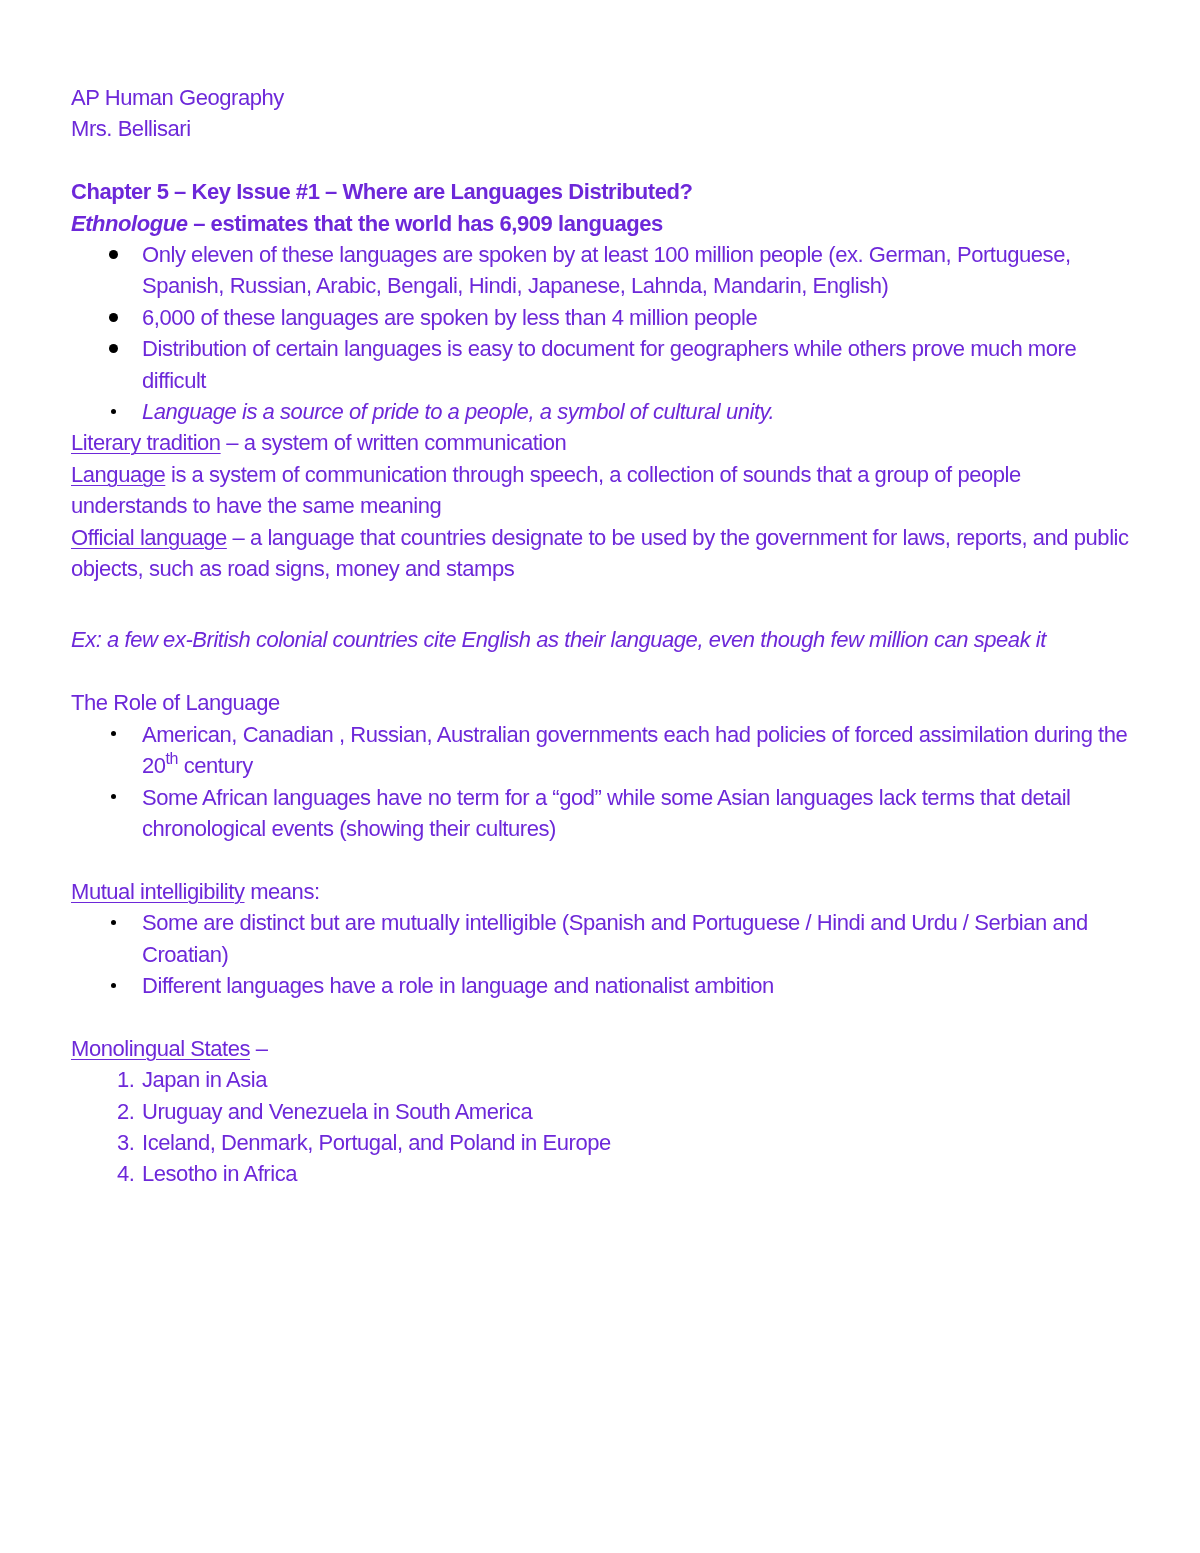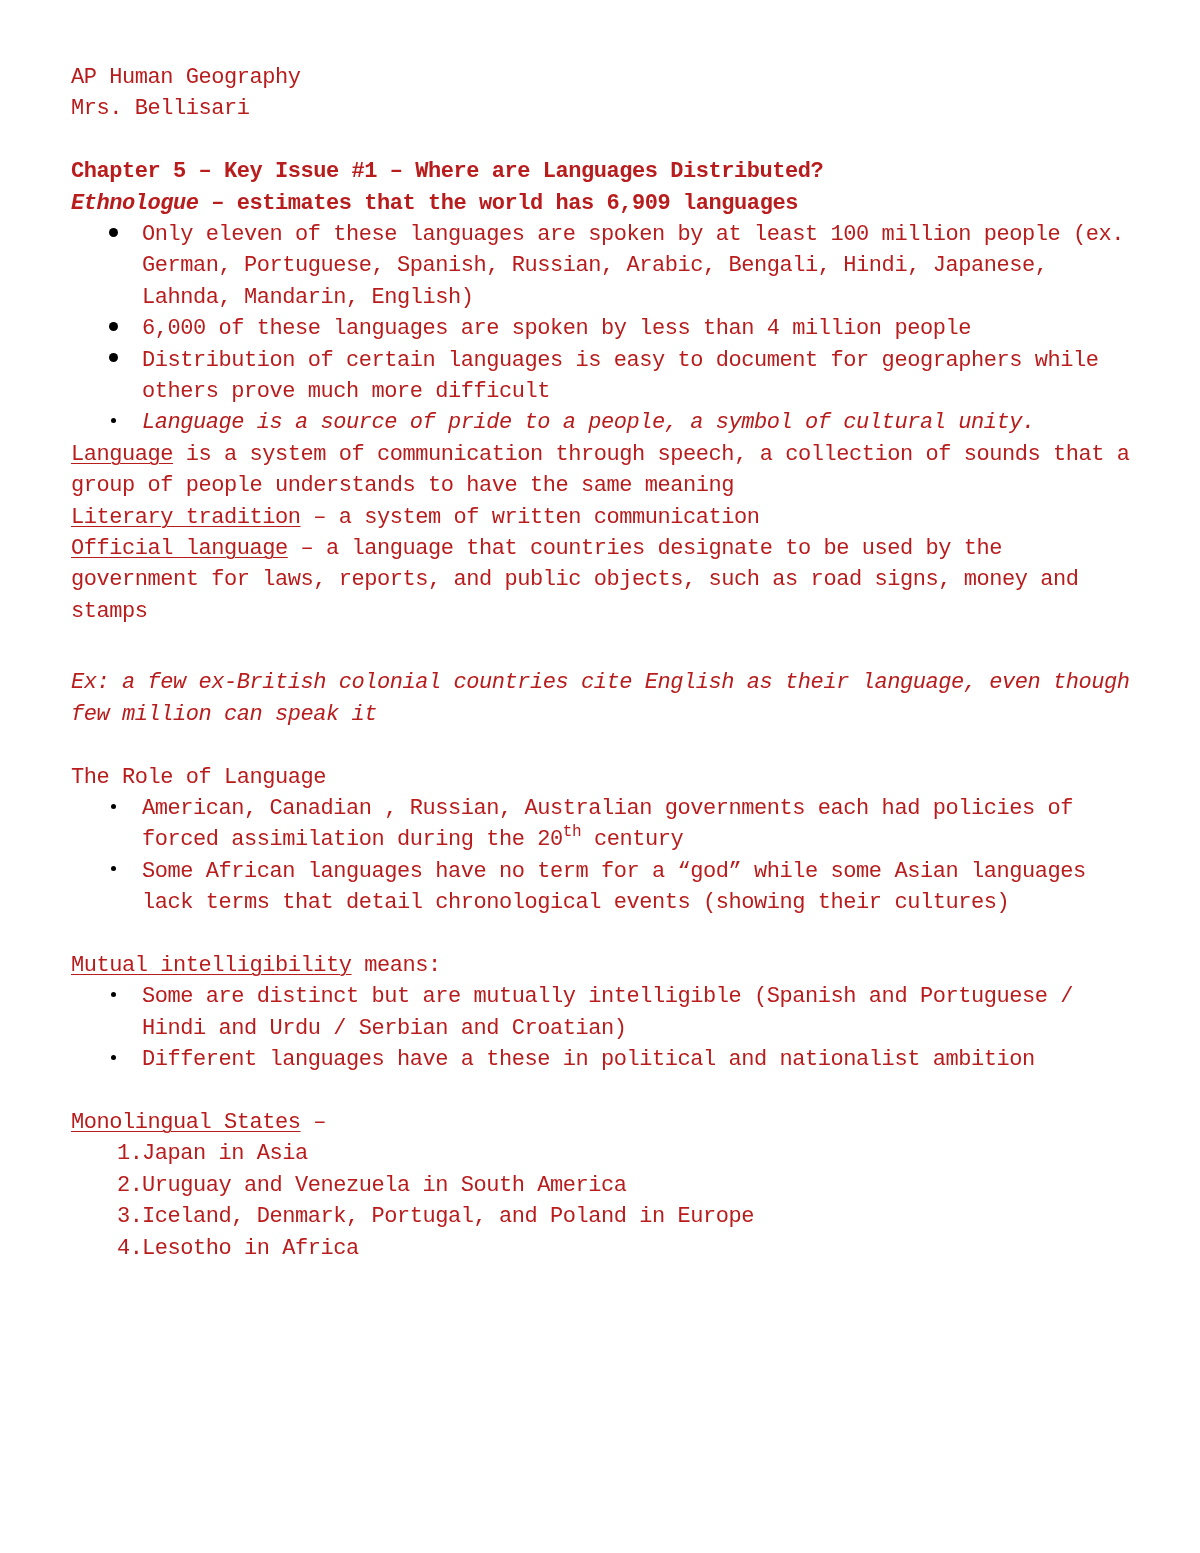--- a/index.html
+++ b/index.html
@@ -1,20 +1,20 @@
 <!DOCTYPE html>
 <html><head>
 <meta charset="utf-8">
 <style>
   html, body { margin: 0; padding: 0; background: #ffffff; }
   body { width: 1200px; height: 1553px; position: relative; overflow: hidden; }
   .page {
-    position: absolute; left: 71px; top: 62px; width: 1070px;
-    font-family: Liberation Mono, monospace;
-    font-size: 22px; line-height: 31.4px; color: #b91c1c;
+    position: absolute; left: 71px; top: 82px; width: 1070px;
+    font-family: Liberation Sans, sans-serif;
+    font-size: 22px; line-height: 31.4px; color: #6d28d9;
     letter-spacing: -0.45px;
   }
   .line { margin: 0; padding: 0; }
   .blank { height: 31.4px; }
   .bold { font-weight: bold; }
   .ital { font-style: italic; margin-top: 40px; }
   .ul { text-decoration: underline; text-underline-offset: 3px; text-decoration-thickness: 1px; }
   ul.bullets, ol.numbered { margin: 0; padding: 0; list-style: none; }
   ul.bullets li { position: relative; padding-left: 71px; }
   ul.bullets li .bullet {
@@ -37,39 +37,39 @@
   <p class="line bold">Chapter 5 – Key Issue #1 – Where are Languages Distributed?</p>
   <p class="line bold"><span class="ital">Ethnologue</span><span> – estimates that the world has 6,909 languages</span></p>
 
   <ul class="bullets">
     <li><span class="bullet big"></span><span>Only eleven of these languages are spoken by at least 100 million people (ex. German, Portuguese, Spanish, Russian, Arabic, Bengali, Hindi, Japanese, Lahnda, Mandarin, English)</span></li>
     <li><span class="bullet big"></span><span>6,000 of these languages are spoken by less than 4 million people</span></li>
     <li><span class="bullet big"></span><span>Distribution of certain languages is easy to document for  geographers while others prove much more difficult</span></li>
     <li><span class="bullet small"></span><span class="ital">Language is a source of pride to a people, a symbol of cultural unity.</span></li>
   </ul>
 
+  <p class="line"><span class="ul">Literary tradition</span><span> – a system of written communication</span></p>
   <p class="line"><span class="ul">Language</span><span> is a system of communication through speech, a collection of sounds that a group of people understands to have the same meaning</span></p>
-  <p class="line"><span class="ul">Literary tradition</span><span> – a system of written communication</span></p>
   <p class="line"><span class="ul">Official language</span><span> – a language that countries designate to be used by the government for laws, reports, and public objects, such as road signs, money and stamps</span></p>
   <p class="line ital">Ex: a few ex-British colonial countries cite English as their language, even though few million can speak it</p>
 
   <div class="blank"></div>
 
   <p class="line">The Role of Language</p>
   <ul class="bullets">
     <li><span class="bullet small"></span><span>American, Canadian , Russian, Australian governments each had policies of forced assimilation during the 20</span><sup>th</sup><span> century</span></li>
     <li><span class="bullet small"></span><span>Some African languages have no term for a “god” while some Asian languages lack terms that detail chronological events (showing their cultures)</span></li>
   </ul>
 
   <div class="blank"></div>
 
   <p class="line"><span class="ul">Mutual intelligibility</span><span> means:</span></p>
   <ul class="bullets">
     <li><span class="bullet small"></span><span>Some are distinct but are mutually intelligible (Spanish and Portuguese / Hindi and Urdu / Serbian and Croatian)</span></li>
-    <li><span class="bullet small"></span><span>Different languages have a these in political and nationalist ambition</span></li>
+    <li><span class="bullet small"></span><span>Different languages have a role in language and nationalist ambition</span></li>
   </ul>
 
   <div class="blank"></div>
 
   <p class="line"><span class="ul">Monolingual States</span><span> –</span></p>
   <ol class="numbered">
     <li><span class="num">1.</span><span>Japan in Asia</span></li>
     <li><span class="num">2.</span><span>Uruguay and Venezuela in South America</span></li>
     <li><span class="num">3.</span><span>Iceland, Denmark, Portugal, and Poland in Europe</span></li>
     <li><span class="num">4.</span><span>Lesotho in Africa</span></li>

